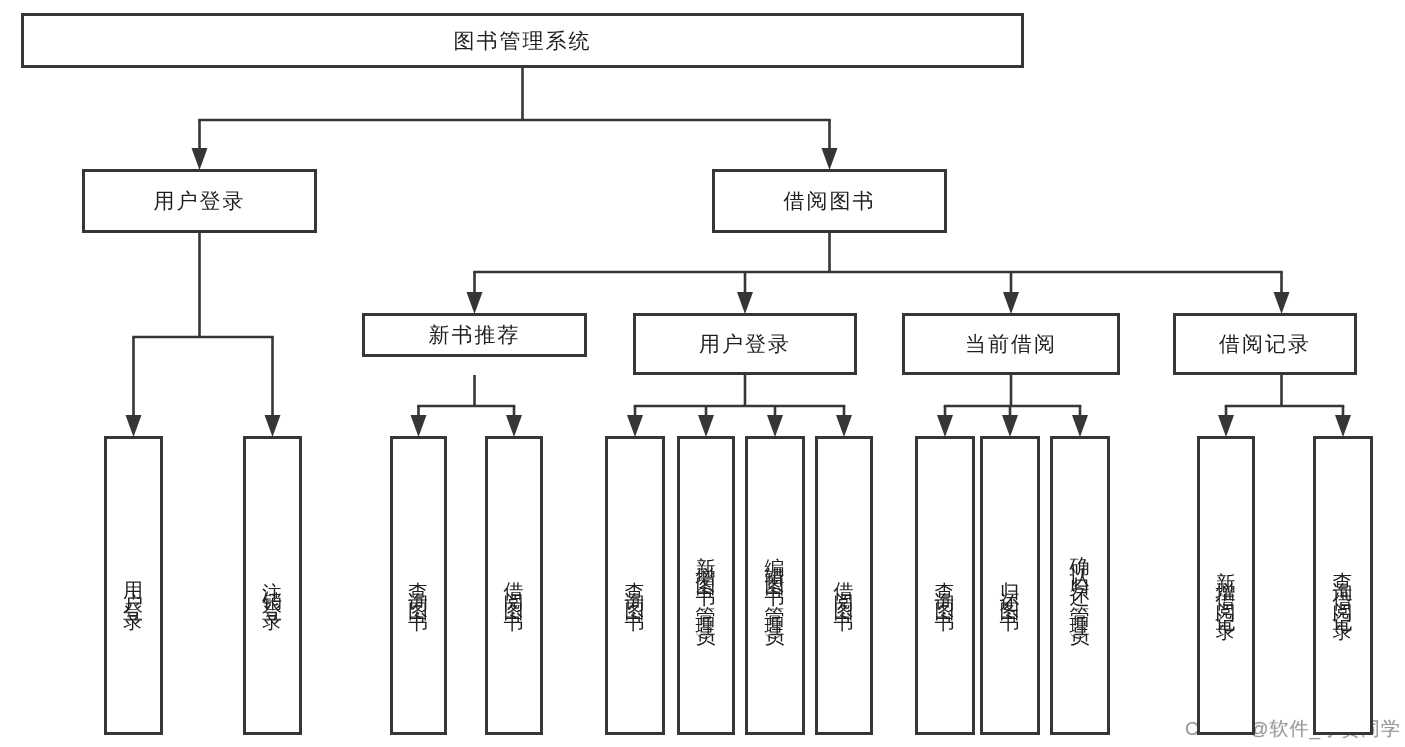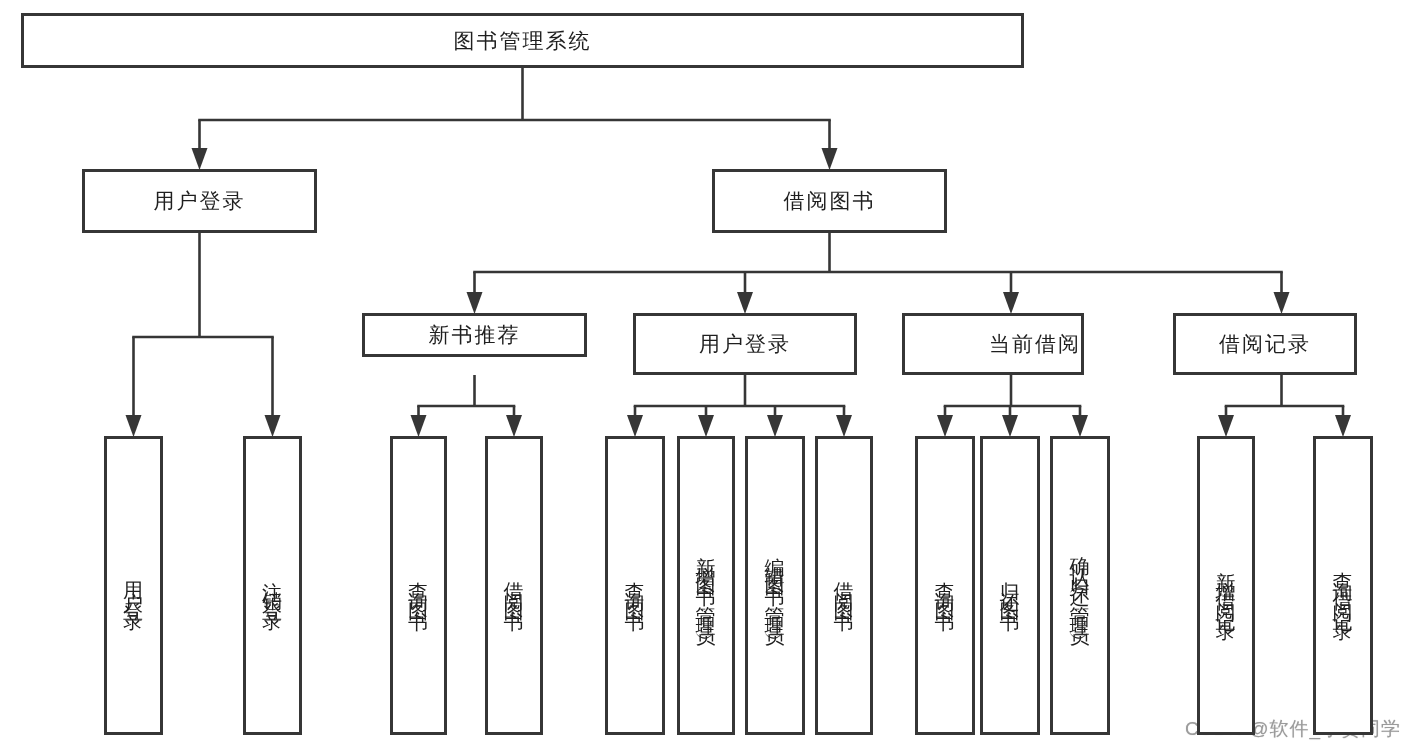--- a/index.html
+++ b/index.html
@@ -116,21 +116,21 @@
     </div>
     <div class="node" style="left: 712px; top: 169px; width: 235px; height: 64px;">
       <span class="lbl">借阅图书</span>
     </div>
     <div class="node" style="left: 362px; top: 313px; width: 225px; height: 44px;">
       <span class="lbl">新书推荐</span>
     </div>
     <div class="node" style="left: 633px; top: 313px; width: 224px; height: 62px;">
       <span class="lbl">用户登录</span>
     </div>
-    <div class="node" style="left: 902px; top: 313px; width: 182px; height: 62px; justify-content: flex-end;">
+    <div class="node" style="left: 902px; top: 313px; width: 218px; height: 62px;">
       <span class="lbl">当前借阅</span>
     </div>
     <div class="node" style="left: 1173px; top: 313px; width: 184px; height: 62px;">
       <span class="lbl">借阅记录</span>
     </div>
     <div class="node vertical" style="left: 104px; top: 436px; width: 59px; height: 299px;">
       <span class="lbl">用户登录</span>
     </div>
     <div class="node vertical" style="left: 243px; top: 436px; width: 59px; height: 299px;">
       <span class="lbl">注销登录</span>

